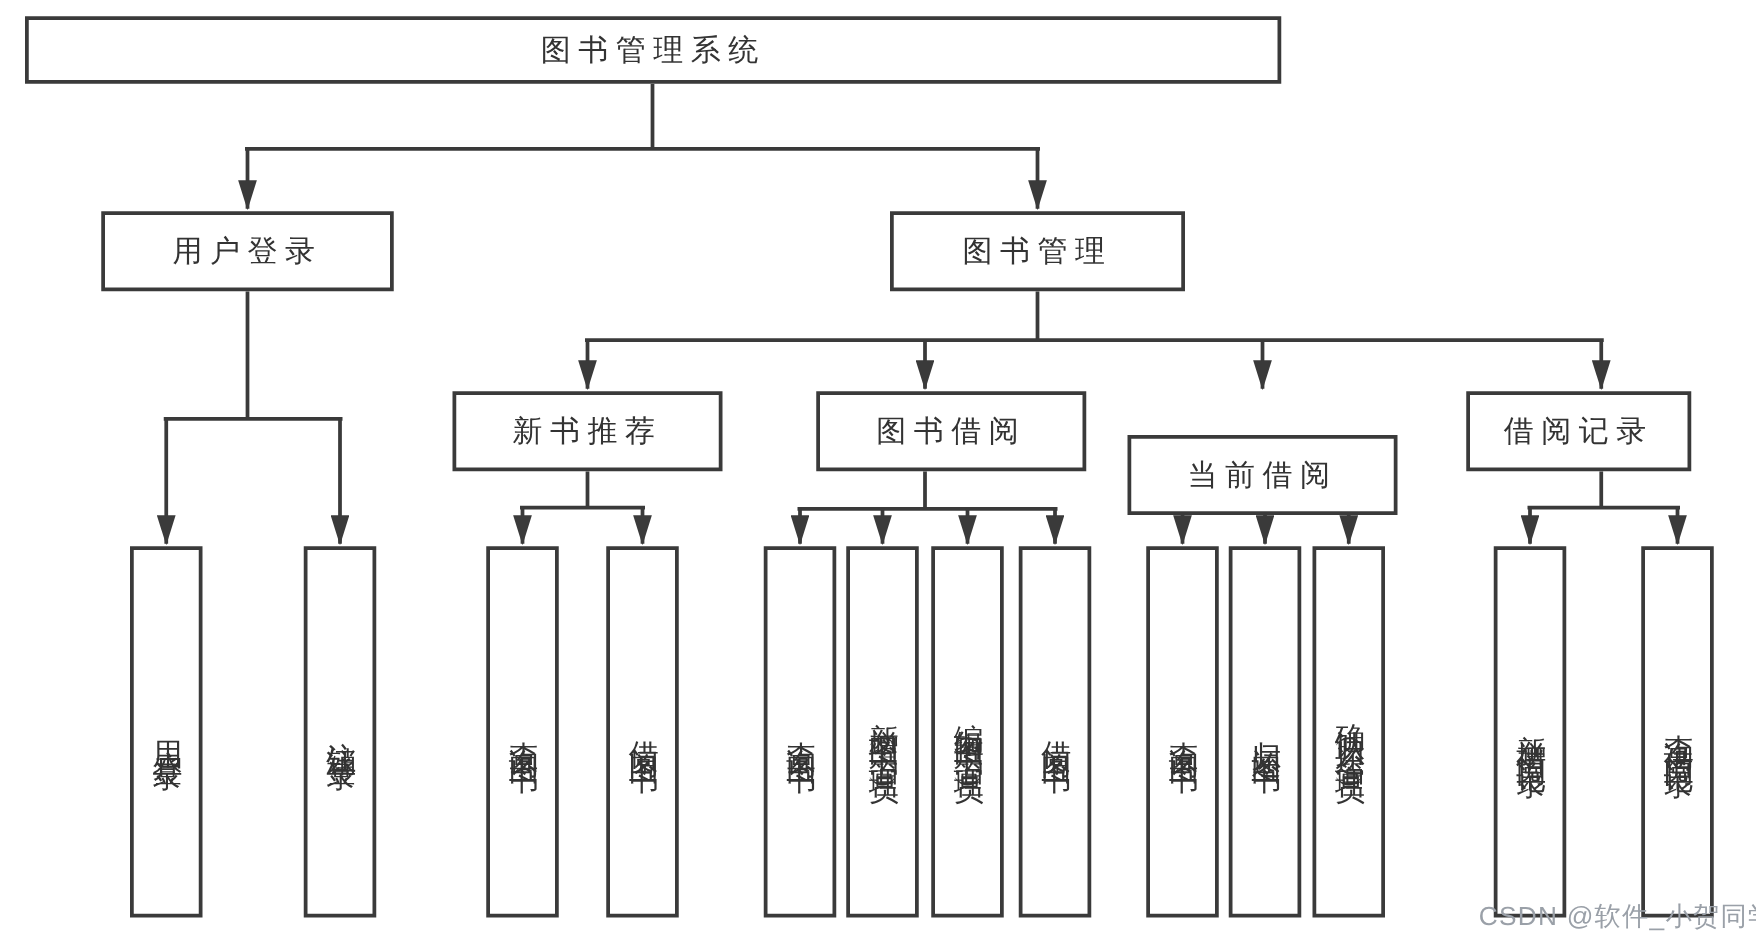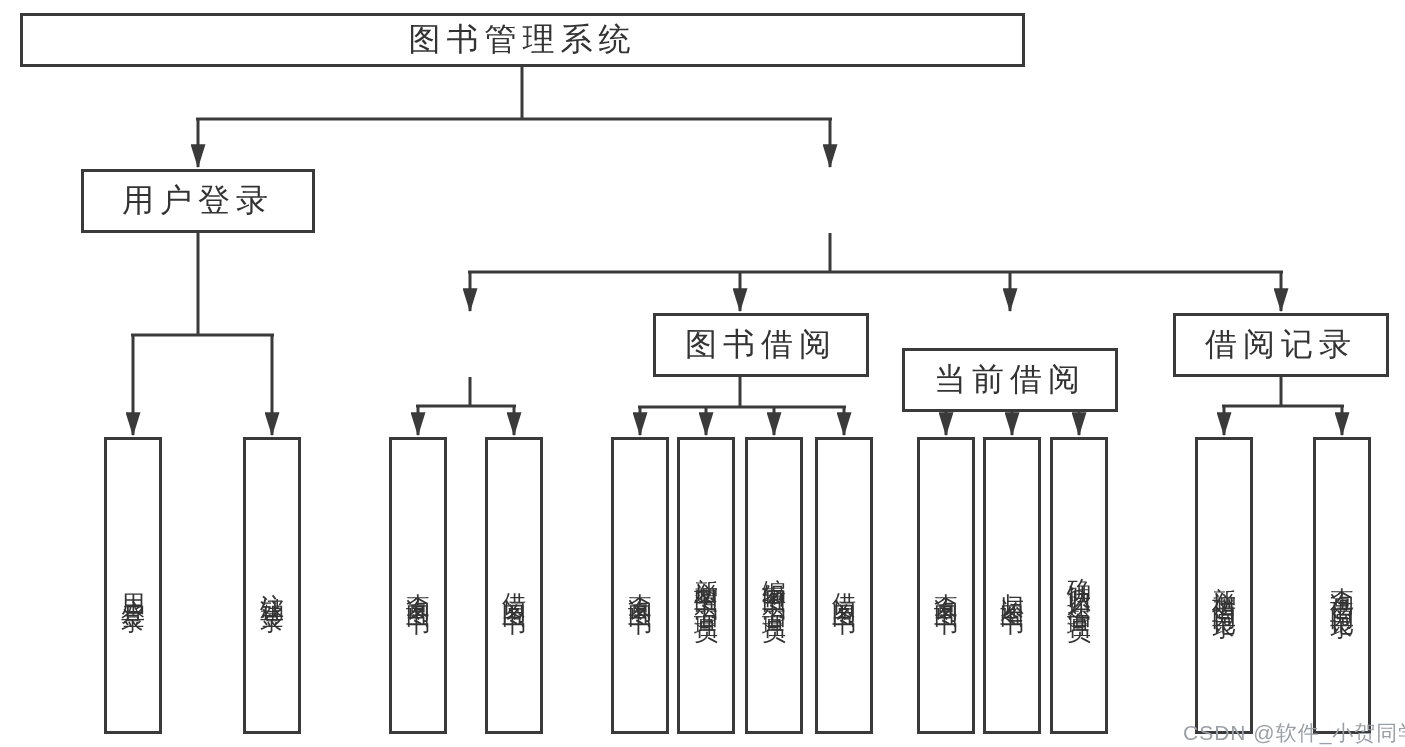--- a/index.html
+++ b/index.html
@@ -12,21 +12,21 @@
   }
   .connectors{position:absolute;left:0;top:0;width:1405px;height:747px;}
   .connectors line{stroke:var(--line,#3a3a3a);stroke-width:3;}
   .connectors marker path{fill:var(--line,#3a3a3a);stroke:none;}
   .box{
     position:absolute;
     box-sizing:border-box;
     border:3px solid var(--box_border,#3a3a3a);
     background:#fff;
     display:flex;align-items:center;justify-content:center;
-    font-size:32px;
+    font-size:24px;
     letter-spacing:6px;
     color:var(--text,#333333);
     white-space:nowrap;
   }
   .vbox{
     writing-mode:vertical-rl;
     text-orientation:mixed;
     font-size:24px;
     letter-spacing:6px;
     line-height:1;
@@ -89,24 +89,26 @@
 
     <line x1="1281" y1="377" x2="1281" y2="406"></line>
     <line x1="1222" y1="406" x2="1344" y2="406"></line>
     <line x1="1224" y1="406" x2="1224" y2="435" marker-end="url(#arrowhead)"></line>
     <line x1="1342" y1="406" x2="1342" y2="435" marker-end="url(#arrowhead)"></line>
   </svg>
 
   <div class="box" style="left:20px;top:13px;width:1005px;height:54px;">图书管理系统</div>
 
   <div class="box" style="left:81px;top:169px;width:234px;height:64px;">用户登录</div>
+  <div class="box" style="left:712px;top:169px;width:236px;height:64px;">图书管理</div>
 
+  <div class="box" style="left:362px;top:313px;width:216px;height:64px;">新书推荐</div>
   <div class="box" style="left:632px;top:313px;width:216px;height:64px;margin-left:21px;">图书借阅</div>
   <div class="box" style="left:902px;top:313px;width:216px;height:64px;margin-top:35px;">当前借阅</div>
-  <div class="box" style="left:1173px;top:313px;width:216px;height:64px;">借阅记录</div>
+  <div class="box" style="left:1173px;top:313px;width:180px;height:64px;">借阅记录</div>
 
   <div class="box vbox" style="left:104px;top:437px;width:58px;height:297px;">用户登录</div>
   <div class="box vbox" style="left:243px;top:437px;width:58px;height:297px;">注销登录</div>
 
   <div class="box vbox" style="left:389px;top:437px;width:58px;height:297px;">查询图书</div>
   <div class="box vbox" style="left:485px;top:437px;width:58px;height:297px;">借阅图书</div>
 
   <div class="box vbox" style="left:611px;top:437px;width:58px;height:297px;">查询图书</div>
   <div class="box vbox" style="left:677px;top:437px;width:58px;height:297px;">新增图书（管理员）</div>
   <div class="box vbox" style="left:745px;top:437px;width:58px;height:297px;">编辑图书（管理员）</div>

